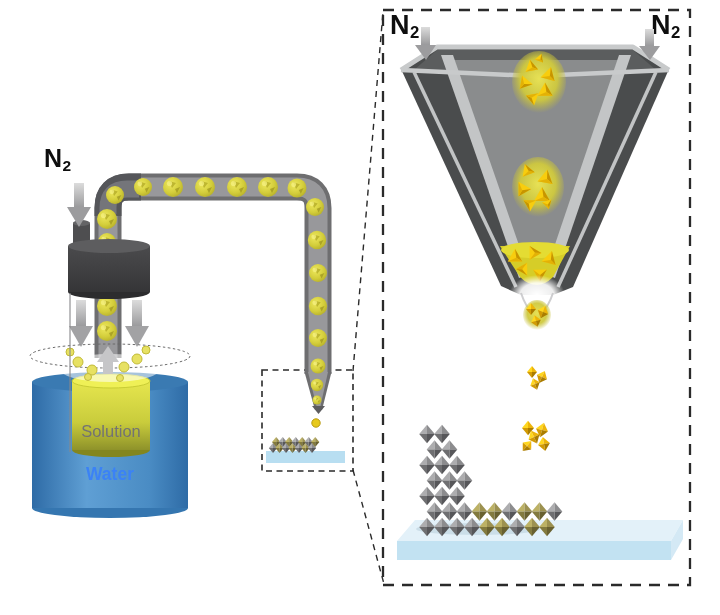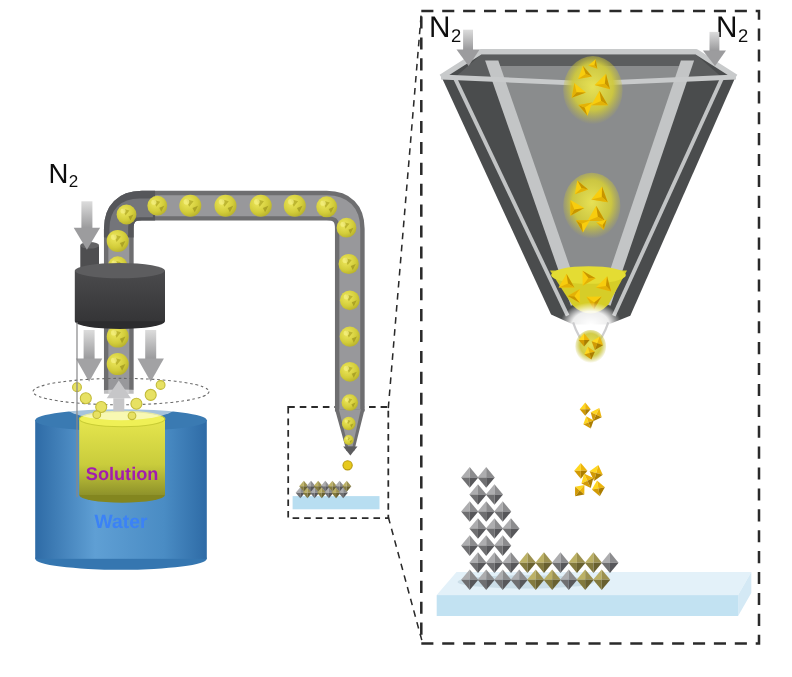--- a/index.html
+++ b/index.html
@@ -2,23 +2,23 @@
 <html><head>
 <meta charset="utf-8">
 <style>
   html,body{margin:0;padding:0;background:#ffffff;}
   .canvas{
     position:relative;width:720px;height:615px;background:#ffffff;overflow:hidden;
     font-family:"Liberation Sans", sans-serif;
   }
   .canvas svg{position:absolute;left:0;top:0;}
   .lbl{position:absolute;color:#0e0e0e;line-height:1;white-space:nowrap;}
-  .n2{font-size:25px;font-weight:400;letter-spacing:0.5px;}
+  .n2{font-size:25px;font-weight:700;letter-spacing:0.5px;}
   .n2 .sub{font-size:0.62em;position:relative;top:0.24em;}
-  .lbl-solution{font-size:16.5px;font-weight:700;color:#a21caf;width:104px;text-align:center;}
+  .lbl-solution{font-size:16.5px;font-weight:400;color:#737373;width:104px;text-align:center;}
   .lbl-water{font-size:17.5px;font-weight:700;color:#3b82f6;width:100px;text-align:center;}
 </style>
 </head>
 <body>
 
 <div class="canvas">
 
 <svg width="720" height="615" viewBox="0 0 720 615">
   <defs>
     <linearGradient id="arrowGrad" x1="0" y1="0" x2="0" y2="1">

